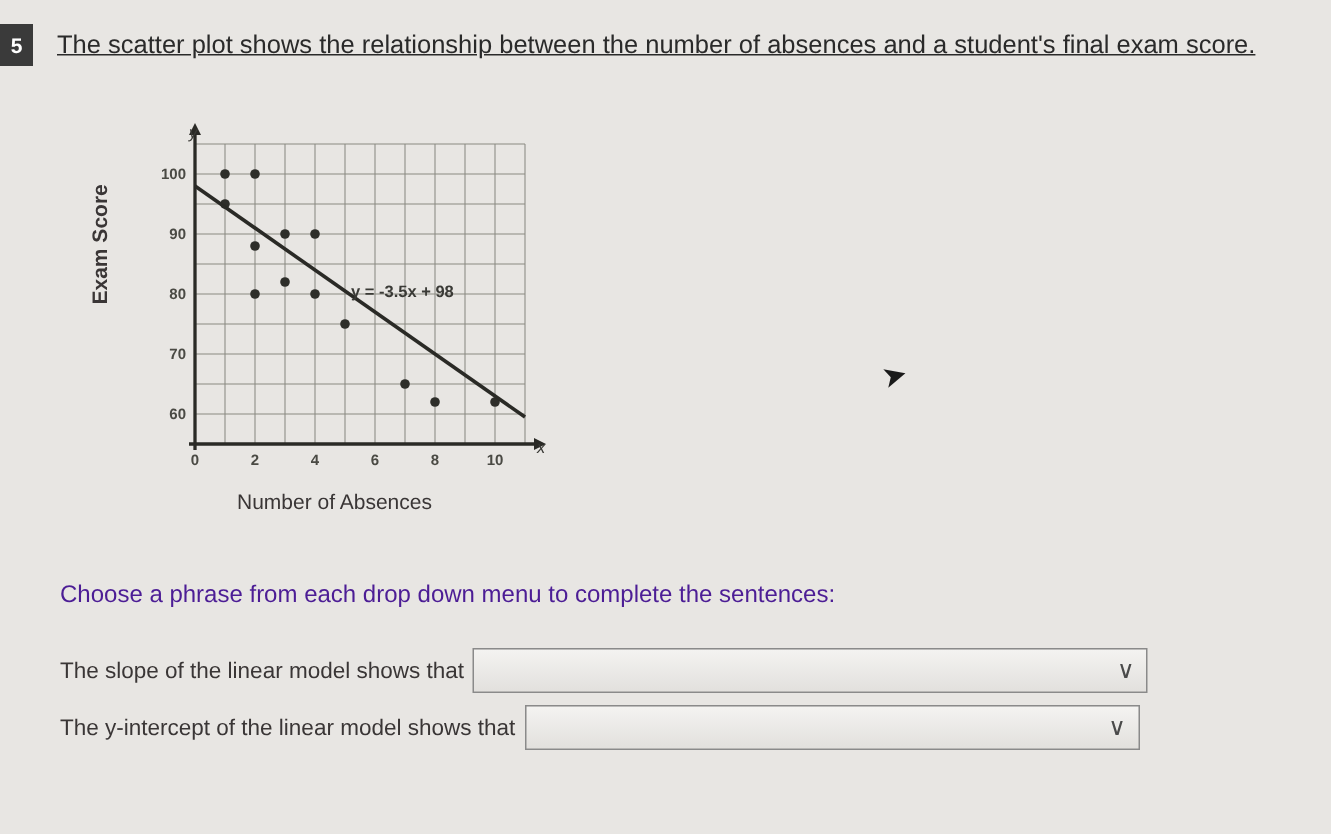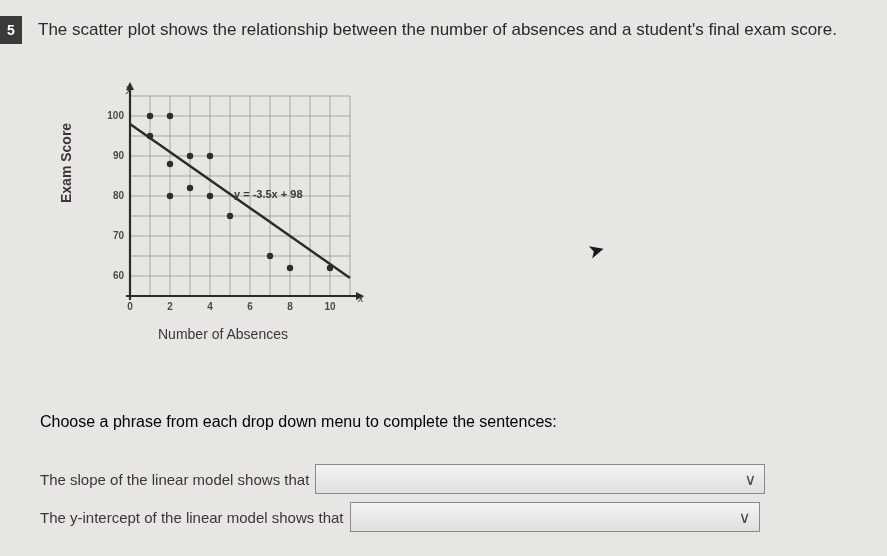--- a/index.html
+++ b/index.html
@@ -25,20 +25,21 @@
       justify-content: center;
       font-size: 14px;
       font-weight: bold;
     }
     .question-text {
       position: absolute;
       left: 38px;
       top: 20px;
       font-size: 17px;
       color: #2a2a2a;
+      text-decoration: underline;
     }
     .chart-area {
       position: absolute;
       left: 68px;
       top: 78px;
       width: 320px;
       height: 270px;
     }
     .y-axis-title {
       position: absolute;
@@ -61,30 +62,28 @@
     .chart-svg {
       position: absolute;
       left: 22px;
       top: 0;
     }
     .instructions {
       position: absolute;
       left: 40px;
       top: 388px;
       font-size: 16px;
-      color: #000000;
-      margin-top: 25px;
+      color: #4c1d95;
     }
     .sentence-row {
       position: absolute;
       left: 40px;
       display: flex;
       align-items: center;
       gap: 6px;
-      margin-top: 32px;
     }
     .sentence-row.row1 { top: 432px; }
     .sentence-row.row2 { top: 470px; text-align: right; }
     .sentence-label {
       font-size: 15px;
       color: #3a3636;
     }
     .dropdown {
       display: flex;
       align-items: center;

